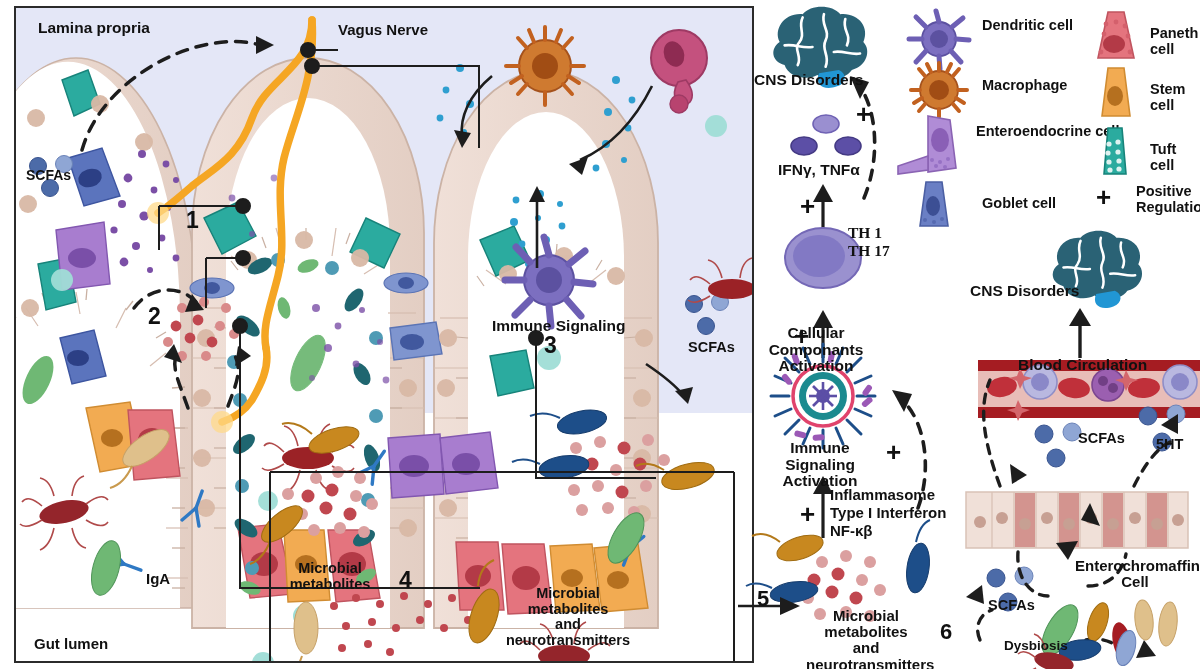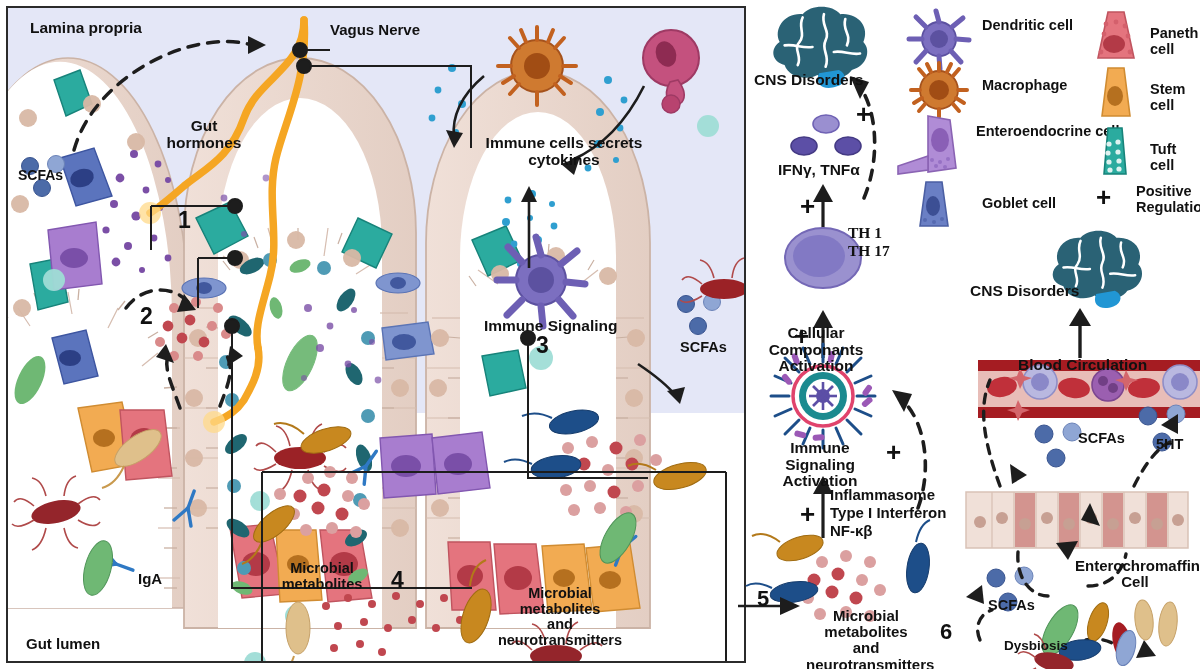--- a/index.html
+++ b/index.html
@@ -2,21 +2,21 @@
 <html><head>
 <meta charset="utf-8">
 <style>
   html,body{margin:0;padding:0;background:#fff;}
   body{width:1200px;height:669px;position:relative;overflow:hidden;
        font-family:"Liberation Sans",sans-serif;color:#111;}
   .abs{position:absolute;}
   .lbl{font-weight:bold;color:#111;line-height:1.08;}
 
   
-  #gut-panel{left:6px;top:6px;width:740px;height:657px;border:2.5px solid #2b2b2b;
+  #gut-panel{left:14px;top:6px;width:740px;height:657px;border:2.5px solid #2b2b2b;
              background:#86efac;overflow:hidden;box-sizing:border-box;}
   #lamina{position:absolute;left:0;top:0;width:100%;height:62%;background:#e4e7f7;}
   #lumen-bg{position:absolute;left:0;bottom:0;width:100%;height:38%;background:#fff;}
 
   
   .t-lamina{left:22px;top:12px;font-size:15.5px;}
   .t-gutlumen{left:18px;top:628px;font-size:15px;}
   .t-scfa1{left:10px;top:160px;font-size:14px;}
   .t-guthorm{left:146px;top:110px;font-size:15.5px;text-align:center;width:100px;}
   .t-vagus{left:322px;top:14px;font-size:15px;}
@@ -692,25 +692,21 @@
         <path d="M553 156 l19 -7 l-6 18 z"></path>
         <path d="M521 178 l-8 16 l16 0 z"></path>
         <path d="M672 396 l-13 -13 l18 -4 z"></path>
       </g>
     </g>
   </svg>
 
   <div class="abs lbl t-lamina">Lamina propria</div>
   <div class="abs lbl t-gutlumen">Gut lumen</div>
   <div class="abs lbl t-scfa1">SCFAs</div>
-  <div class="abs lbl t-guthorm" style="white-space:pre-line;">Gut
-hormones</div>
   <div class="abs lbl t-vagus">Vagus Nerve</div>
-  <div class="abs lbl t-immsec" style="white-space:pre-line;">Immune cells secrets
-cytokines</div>
   <div class="abs lbl t-immsig">Immune Signaling</div>
   <div class="abs lbl t-scfa2">SCFAs</div>
   <div class="abs lbl t-iga">IgA</div>
   <div class="abs lbl t-micmet" style="white-space:pre-line;">Microbial
 metabolites</div>
   <div class="abs lbl t-micmetneuro" style="white-space:pre-line;">Microbial
 metabolites
 and
 neurotransmitters</div>
   <div class="abs lbl n1">1</div>

